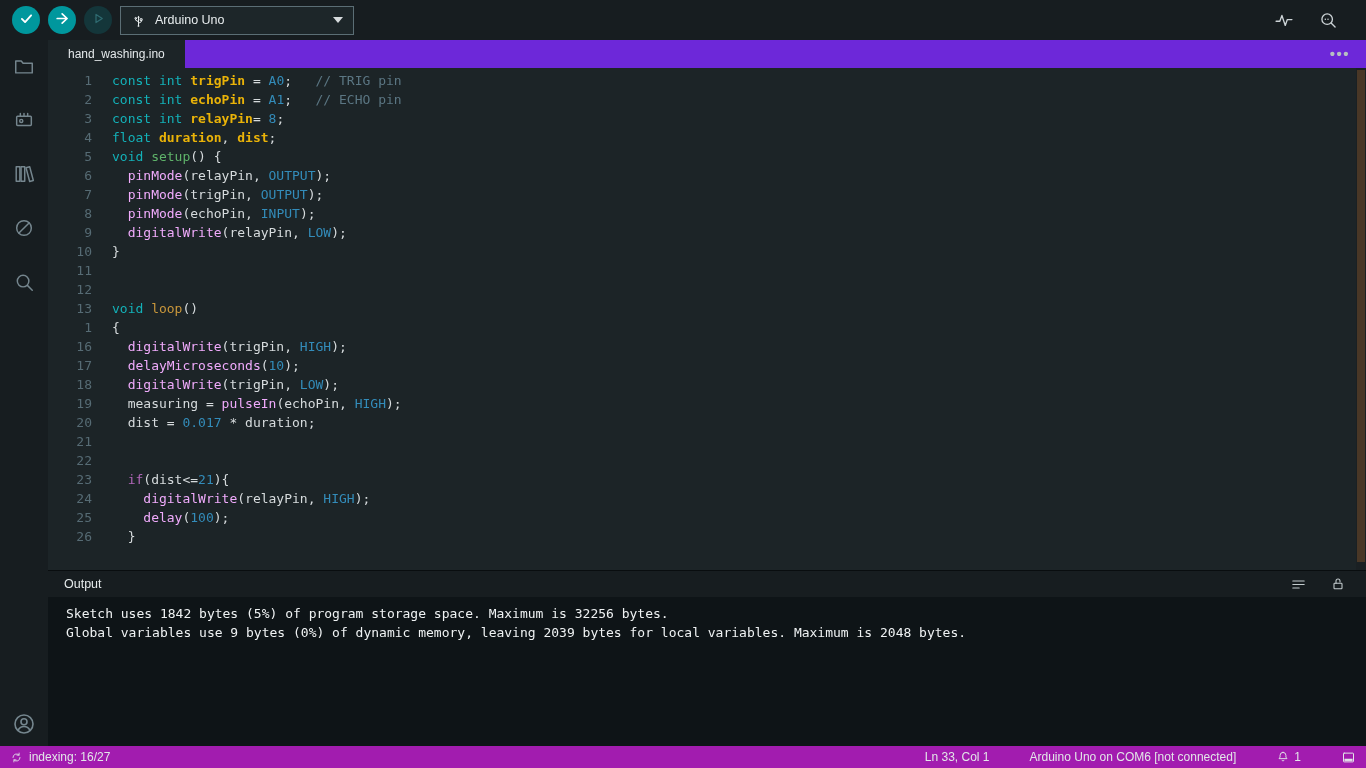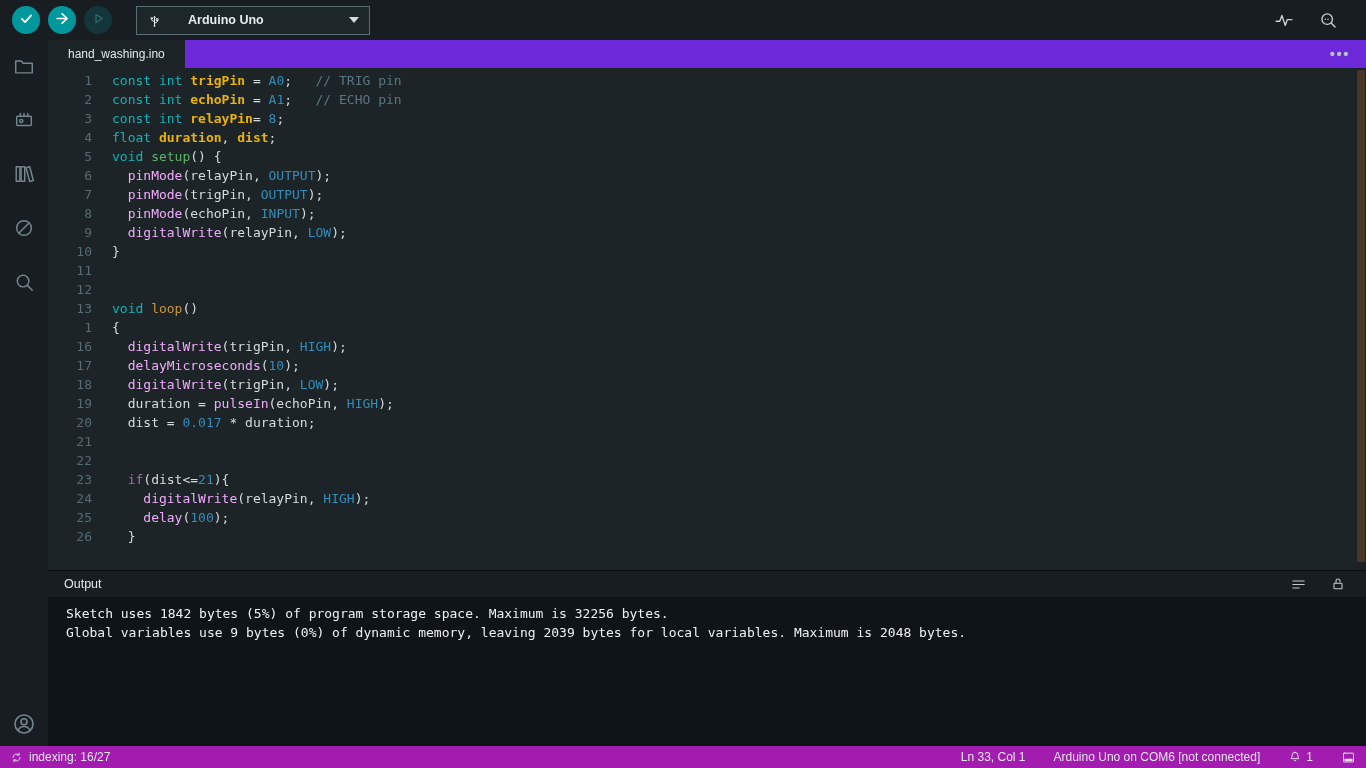--- a/index.html
+++ b/index.html
@@ -5,22 +5,22 @@
   *{margin:0;padding:0;box-sizing:border-box}
   html,body{width:1366px;height:768px;overflow:hidden;background:#171d20;
     font-family:"Liberation Sans",sans-serif;color:#dfe4e6}
   .app{display:flex;flex-direction:column;width:1366px;height:768px}
 
   
   .toolbar{flex:0 0 40px;display:flex;align-items:center;padding:0 12px;gap:8px;background:#171d20}
   .round-btn{width:28px;height:28px;border-radius:50%;background:#00979d;border:none;
     display:flex;align-items:center;justify-content:center;cursor:pointer;flex:0 0 auto}
   .round-btn.debug{background:#14363a}
-  .board-select{margin-left:16px;width:234px;height:29px;border:1px solid #5b6e75;background:#1d2629;
-    display:flex;align-items:center;gap:26px;padding:0 10px;font-size:12.5px;font-weight:bold;color:#e8edee;cursor:pointer}
+  .board-select{width:234px;height:29px;border:1px solid #5b6e75;background:#1d2629;
+    display:flex;align-items:center;gap:9px;padding:0 10px;font-size:12.5px;font-weight:normal;color:#e8edee;cursor:pointer}
   .caret-down{width:0;height:0;border-left:5px solid transparent;border-right:5px solid transparent;
     border-top:6px solid #d7dcde;margin-left:auto}
   .toolbar-right{margin-left:auto;display:flex;gap:20px;align-items:center;padding-right:14px;color:#ccd3d6}
   .toolbar-right svg{display:block}
 
   
   .body{flex:1;display:flex;min-height:0}
   .sidebar{flex:0 0 48px;display:flex;flex-direction:column;align-items:center;padding:14px 0 10px;gap:30px;color:#75868e}
   .sidebar .spacer{flex:1}
   .side-icon{width:24px;height:24px;display:flex;align-items:center;justify-content:center;cursor:pointer}
@@ -55,21 +55,21 @@
   .output-header{flex:0 0 26px;display:flex;align-items:center;padding:0 16px;font-size:12.5px;color:#e6ebec}
   .output-header-icons{margin-left:auto;display:flex;gap:16px;color:#c4ccce}
   .output-content{flex:1;background:#0e1417;padding:7px 18px;overflow:hidden}
   .output-line{height:19px;line-height:19px;font-family:"DejaVu Sans Mono",monospace;font-size:13px;
     color:#eff2f3;white-space:pre}
 
   
   .statusbar{flex:0 0 22px;background:#a21caf;display:flex;align-items:center;color:#e2e6e8;
     font-size:12px;padding:0 10px}
   .status-left{display:flex;align-items:center;gap:6px;cursor:pointer}
-  .status-right{margin-left:auto;display:flex;align-items:center;gap:28px}
+  .status-right{margin-left:auto;display:flex;align-items:center;gap:40px}
   .status-item{display:flex;align-items:center;gap:4px;cursor:pointer}
   svg.ic{display:block;stroke:currentColor;fill:none;stroke-width:1.6;stroke-linecap:round;stroke-linejoin:round}
 </style>
 </head>
 <body>
 
 <div class="app">
 
   <div class="toolbar">
     <button class="round-btn" title="Verify">
@@ -191,21 +191,21 @@
             <div class="code-line"><span class="gutter">8</span><span class="code-text"><span class="tok-pln">  </span><span class="tok-fn">pinMode</span><span class="tok-pln">(echoPin, </span><span class="tok-num">INPUT</span><span class="tok-pln">);</span></span></div>
             <div class="code-line"><span class="gutter">9</span><span class="code-text"><span class="tok-pln">  </span><span class="tok-fn">digitalWrite</span><span class="tok-pln">(relayPin, </span><span class="tok-num">LOW</span><span class="tok-pln">);</span></span></div>
             <div class="code-line"><span class="gutter">10</span><span class="code-text"><span class="tok-pln">}</span></span></div>
             <div class="code-line"><span class="gutter">11</span><span class="code-text"></span></div>
             <div class="code-line"><span class="gutter">12</span><span class="code-text"></span></div>
             <div class="code-line"><span class="gutter">13</span><span class="code-text"><span class="tok-kw">void</span><span class="tok-pln"> </span><span class="tok-fn2">loop</span><span class="tok-pln">()</span></span></div>
             <div class="code-line"><span class="gutter">1</span><span class="code-text"><span class="tok-pln">{</span></span></div>
             <div class="code-line"><span class="gutter">16</span><span class="code-text"><span class="tok-pln">  </span><span class="tok-fn">digitalWrite</span><span class="tok-pln">(trigPin, </span><span class="tok-num">HIGH</span><span class="tok-pln">);</span></span></div>
             <div class="code-line"><span class="gutter">17</span><span class="code-text"><span class="tok-pln">  </span><span class="tok-fn">delayMicroseconds</span><span class="tok-pln">(</span><span class="tok-num">10</span><span class="tok-pln">);</span></span></div>
             <div class="code-line"><span class="gutter">18</span><span class="code-text"><span class="tok-pln">  </span><span class="tok-fn">digitalWrite</span><span class="tok-pln">(trigPin, </span><span class="tok-num">LOW</span><span class="tok-pln">);</span></span></div>
-            <div class="code-line"><span class="gutter">19</span><span class="code-text"><span class="tok-pln">  duration = </span><span class="tok-fn">pulseIn</span><span class="tok-pln">(echoPin, </span><span class="tok-num">HIGH</span><span class="tok-pln">);</span></span></div>
+            <div class="code-line"><span class="gutter">19</span><span class="code-text"><span class="tok-pln">  measuring = </span><span class="tok-fn">pulseIn</span><span class="tok-pln">(echoPin, </span><span class="tok-num">HIGH</span><span class="tok-pln">);</span></span></div>
             <div class="code-line"><span class="gutter">20</span><span class="code-text"><span class="tok-pln">  dist = </span><span class="tok-num">0.017</span><span class="tok-pln"> * duration;</span></span></div>
             <div class="code-line"><span class="gutter">21</span><span class="code-text"></span></div>
             <div class="code-line"><span class="gutter">22</span><span class="code-text"></span></div>
             <div class="code-line"><span class="gutter">23</span><span class="code-text"><span class="tok-pln">  </span><span class="tok-ctrl">if</span><span class="tok-pln">(dist&lt;=</span><span class="tok-num">21</span><span class="tok-pln">){</span></span></div>
             <div class="code-line"><span class="gutter">24</span><span class="code-text"><span class="tok-pln">    </span><span class="tok-fn">digitalWrite</span><span class="tok-pln">(relayPin, </span><span class="tok-num">HIGH</span><span class="tok-pln">);</span></span></div>
             <div class="code-line"><span class="gutter">25</span><span class="code-text"><span class="tok-pln">    </span><span class="tok-fn">delay</span><span class="tok-pln">(</span><span class="tok-num">100</span><span class="tok-pln">);</span></span></div>
             <div class="code-line"><span class="gutter">26</span><span class="code-text"><span class="tok-pln">  }</span></span></div>
           </div>
         <div class="scrollbar">
           <div class="scroll-thumb"></div>

